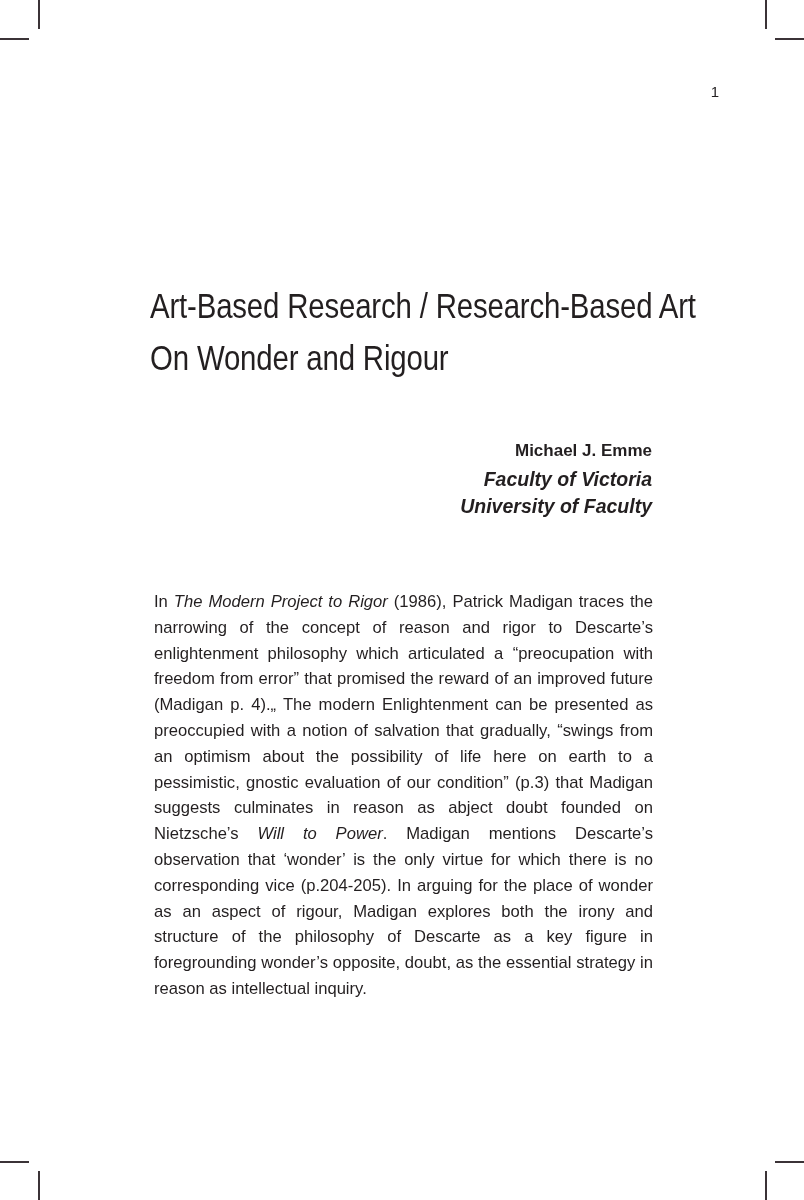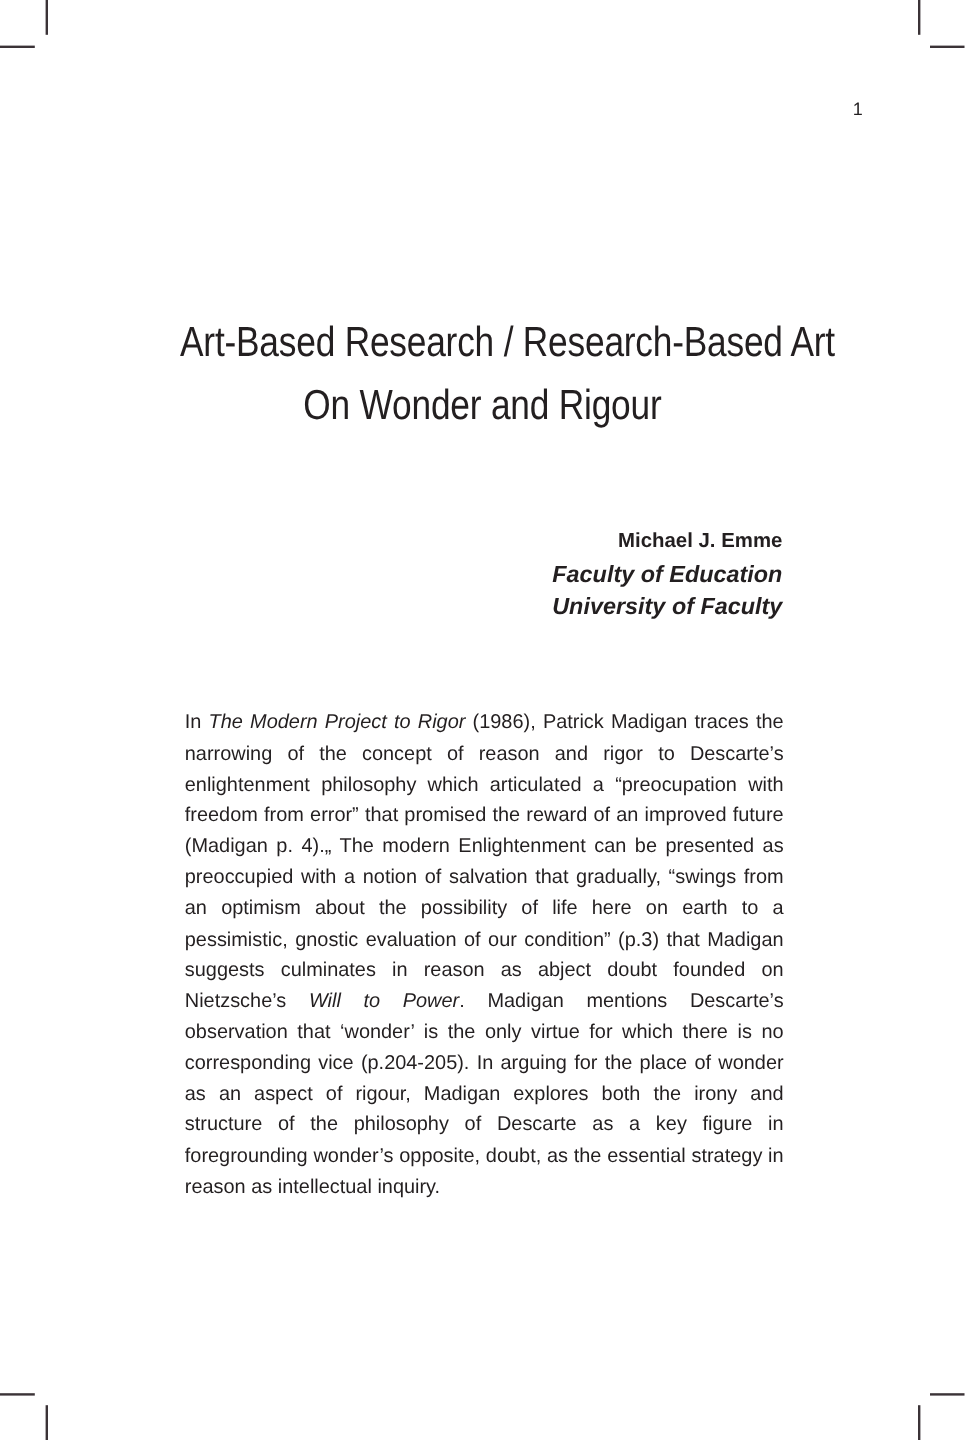--- a/index.html
+++ b/index.html
@@ -43,23 +43,22 @@
     right: 85px;
     font-size: 15px;
     line-height: 1;
     color: #231f20;
   }
 
   
   .title-block {
     position: absolute;
     left: 102px;
-    top: 260px;
+    top: 280px;
     width: 600px;
-    text-align: center;
   }
   .title-line {
     font-family: "Liberation Sans Narrow", "Liberation Sans", sans-serif;
     font-stretch: condensed;
     font-size: 35px;
     line-height: 52px;
     font-weight: 400;
     letter-spacing: -0.2px;
     color: #231f20;
     transform: scaleX(0.84);
@@ -119,21 +118,21 @@
 
   <div class="folio">1</div>
 
   <div class="title-block">
     <div class="title-line">Art-Based Research / Research-Based Art</div>
     <div class="title-line">On Wonder and Rigour</div>
   </div>
 
   <div class="author-block">
     <div class="author-name">Michael J. Emme</div>
-    <div class="author-affil">Faculty of Education</div>
+    <div class="author-affil">Faculty of Victoria</div>
     <div class="author-affil">University of Faculty</div>
   </div>
 
   <div class="body-copy">
     <p><span>In </span><em>The Modern Project to Rigor</em><span> (1986), Patrick Madigan traces the narrowing of the concept of reason and rigor to Descarte’s enlightenment philosophy which articulated a “preocupation with freedom from error” that promised the reward of an improved future (Madigan p. 4).„ The modern Enlightenment can be presented as preoccupied with a notion of salvation that gradually, “swings from an optimism about the possibility of life here on earth to a pessimistic, gnostic evaluation of our condition” (p.3) that Madigan suggests culminates in reason as abject doubt founded on Nietzsche’s </span><em>Will to Power</em><span>. Madigan mentions Descarte’s observation that ‘wonder’ is the only virtue for which there is no corresponding vice (p.204-205). In arguing for the place of wonder as an aspect of rigour, Madigan explores both the irony and structure of the philosophy of Descarte as a key figure in foregrounding wonder’s opposite, doubt, as the essential strategy in reason as intellectual inquiry.</span></p>
   </div>
 
 </div>
 
 </body></html>

